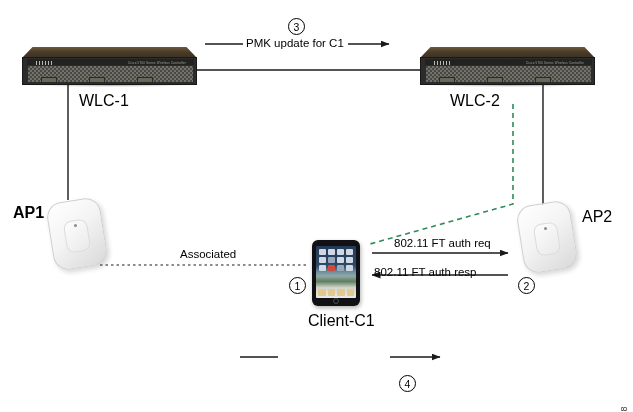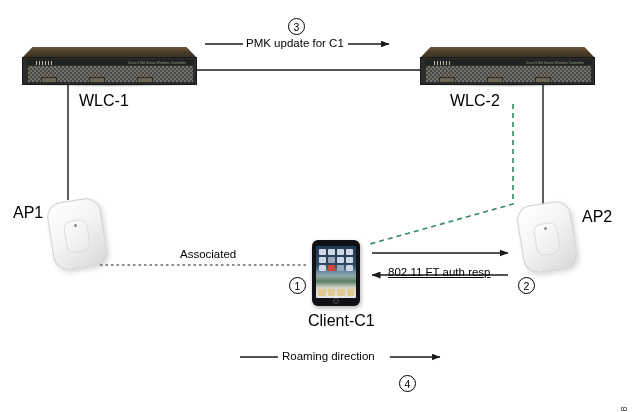--- a/index.html
+++ b/index.html
@@ -299,21 +299,21 @@
     </div>
     <div class="wlc-shadow"></div>
   </div>
   <div class="dev-label" style="left:450px; top:92px;">WLC-2</div>
 
   <div class="ap" style="left:50px; top:200px;">
     <div class="ap-body"></div>
     <div class="ap-panel"></div>
     <div class="ap-led"></div>
   </div>
-  <div class="dev-label" style="left:13px; top:204px;">AP1</div>
+  <div class="dev-label" style="left:13px; top:204px;font-weight:bold;">AP1</div>
 
   <div class="ap" style="left:520px; top:203px;">
     <div class="ap-body"></div>
     <div class="ap-panel"></div>
     <div class="ap-led"></div>
   </div>
   <div class="dev-label" style="left:582px; top:208px;">AP2</div>
 
   <div class="tablet" style="left:312px; top:240px;">
     <div class="t-shell"></div>
@@ -340,24 +340,24 @@
       </div>
     </div>
     <div class="t-home"></div>
   </div>
   <div class="dev-label" style="left:308px; top:312px;text-align:center;">Client-C1</div>
 
   <div class="link-label" style="left:246px; top:37px;">PMK update for C1</div>
 
   <div class="link-label" style="left:180px; top:248px;">Associated</div>
 
-
-  <div class="link-label" style="left:388px; top:266px;text-decoration:underline;">802.11 FT auth resp</div>
-
-  <div class="link-label" style="left:282px; top:350px;">Roaming direction</div>
+  <div class="link-label" style="left:394px; top:237px;">802.11 FT auth req</div>
+
+  <div class="link-label" style="left:374px; top:266px;">802.11 FT auth resp</div>
+
 
   <div class="step-badge" style="left:288px; top:18px;">3</div>
 
   <div class="step-badge" style="left:289px; top:277px;">1</div>
 
   <div class="step-badge" style="left:518px; top:277px;">2</div>
 
   <div class="step-badge" style="left:399px; top:375px;">4</div>
 
   <div class="figure-id">352278</div>

